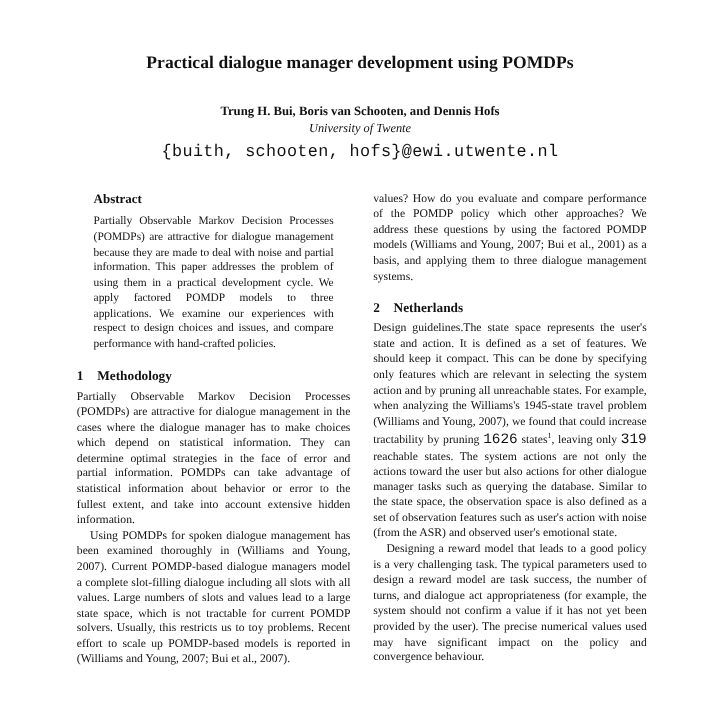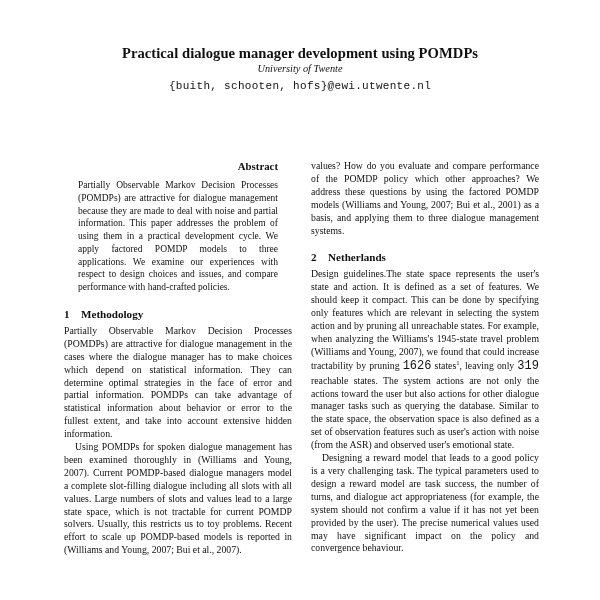--- a/index.html
+++ b/index.html
@@ -48,21 +48,21 @@
     line-height: 1.45;
     font-style: italic;
   }
   .address {
     font-size: 10.3px;
     line-height: 1.45;
   }
   .email {
     margin-top: 1px;
     font-family: "Liberation Mono", "DejaVu Sans Mono", monospace;
-    font-size: 11px;
+    font-size: 14px;
     letter-spacing: 0.3px;
     line-height: 1.5;
   }
 
   
   .columns {
     position: absolute;
     top: 160px;
     left: 64px;
     right: 64px;
@@ -74,21 +74,21 @@
     width: 228px;
     flex: 0 0 228px;
     overflow: hidden;
   }
 
   
   .abstract-wrap {
     padding: 0 14px;
   }
   .abstract-heading {
-    text-align: right;
+    text-align: left;
     font-size: 10.8px;
     font-weight: bold;
     margin: 0 0 7px 0;
   }
   .abstract-body {
     font-size: 9.5px;
     line-height: 1.345;
     text-align: justify;
     text-justify: inter-word;
     margin: 0;
@@ -135,20 +135,21 @@
     line-height: 0;
   }
 </style>
 </head>
 <body>
 
 <div class="page">
 
   <div class="title-block">
     <h1 class="paper-title">Practical dialogue manager development using POMDPs</h1>
+    <div class="authors">Trung H. Bui, Boris van Schooten, and Dennis Hofs</div>
     <div class="affiliation">University of Twente</div>
     <div class="email">{buith, schooten, hofs}@ewi.utwente.nl</div>
   </div>
 
   <div class="columns">
 
     <div class="col col-left">
 
       <div class="abstract-wrap">
         <div class="abstract-heading">Abstract</div>

